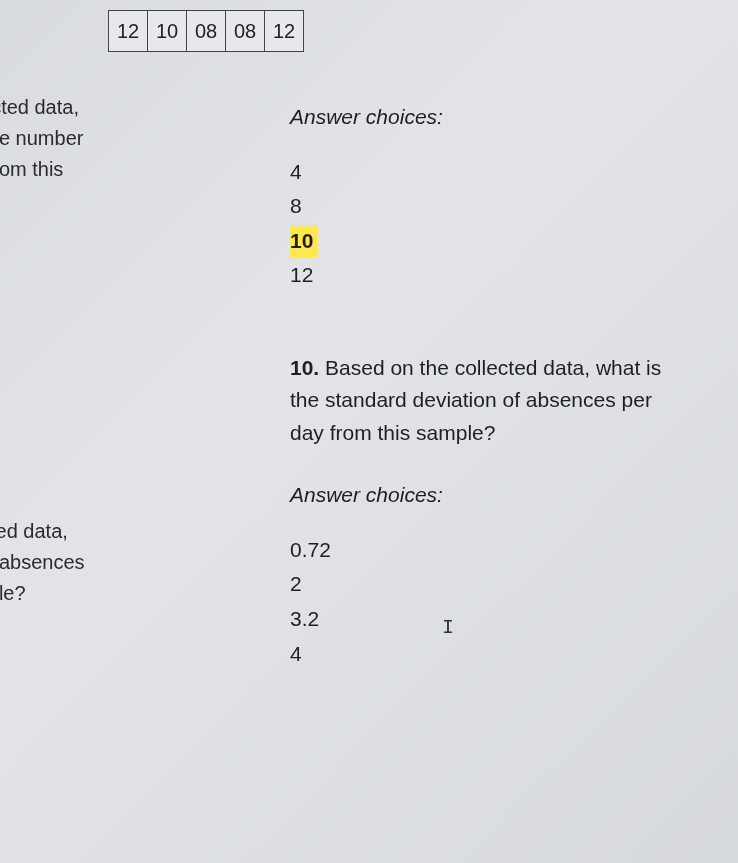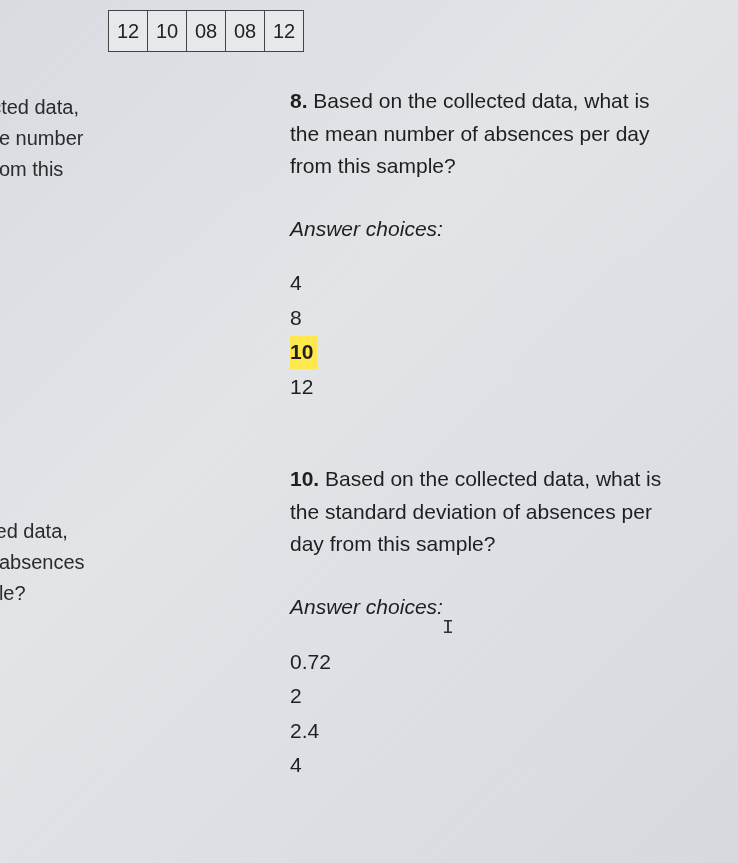--- a/index.html
+++ b/index.html
@@ -105,39 +105,35 @@
     <div>ay from this</div>
     <div class="block2">
       <div>llected data,</div>
       <div>e of absences</div>
       <div>ample?</div>
     </div>
   </div>
 
   <div class="right-col">
 
-    <p class="para">
-      <span class="qnum">8.</span>
-      <span>Based on the collected data, what is the mean number of absences per day from this sample?</span>
-    </p>
     <p class="ac-label">Answer choices:</p>
     <div class="choices">
       <div class="choice">4</div>
       <div class="choice">8</div>
       <div class="choice"><span class="hl">10</span></div>
       <div class="choice">12</div>
     </div>
 
     <p class="para q10">
       <span class="qnum">10.</span>
       <span>Based on the collected data, what is the standard deviation of absences per day from this sample?</span>
     </p>
     <p class="ac-label">Answer choices:</p>
     <div class="choices">
       <div class="choice">0.72</div>
       <div class="choice">2</div>
-      <div class="choice">2.4</div>
+      <div class="choice">3.2</div>
       <div class="choice">4</div>
     </div>
   </div>
 
   <div class="cursor">I</div>
 </div>
 
 </body></html>

